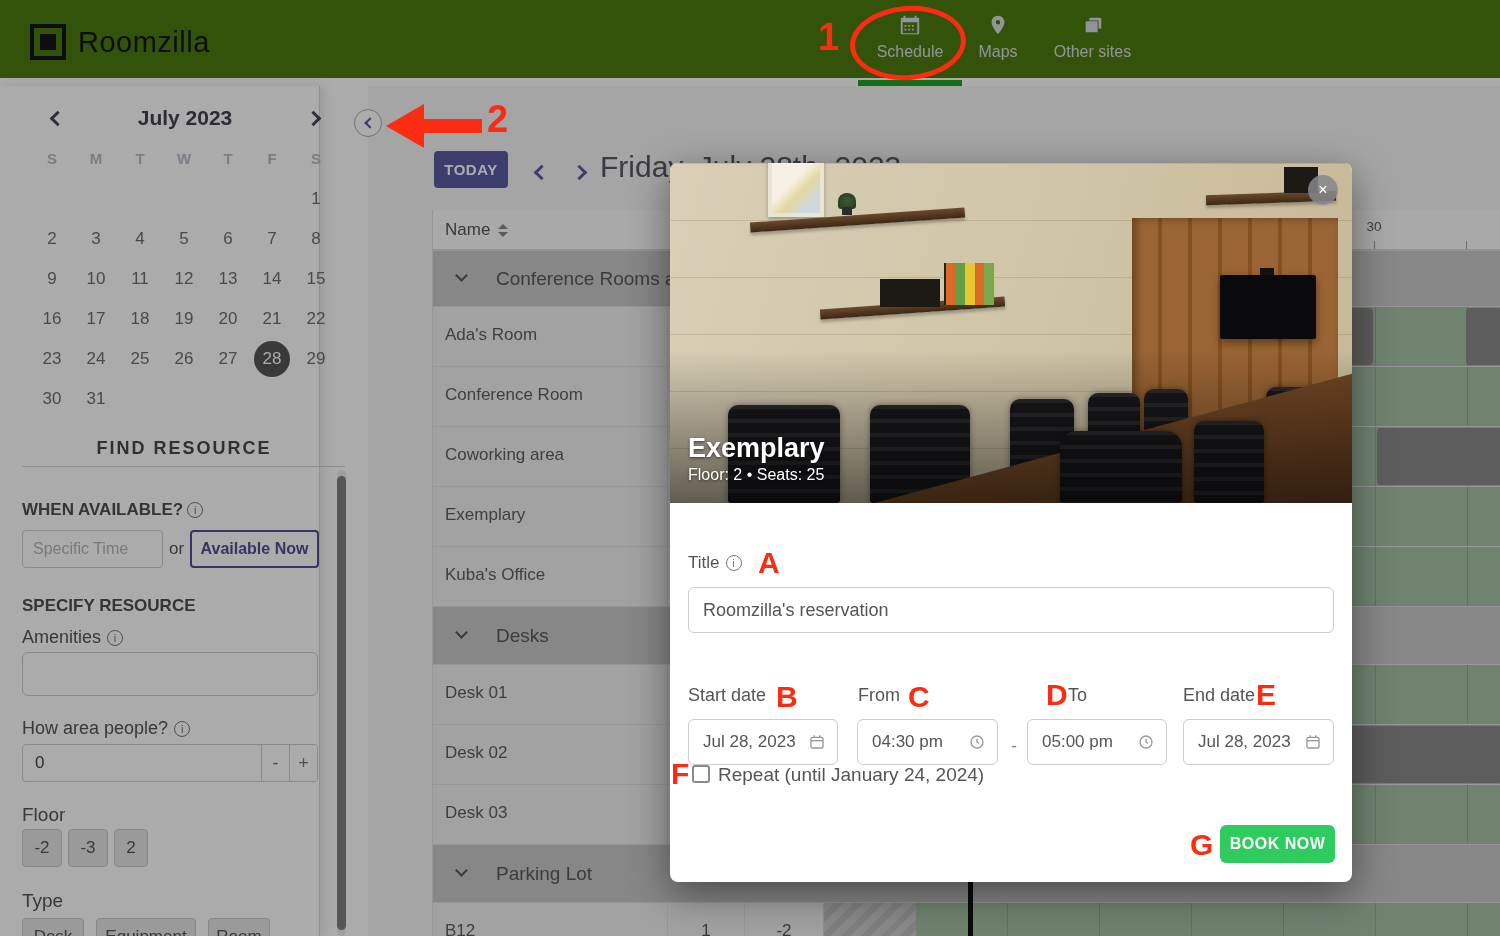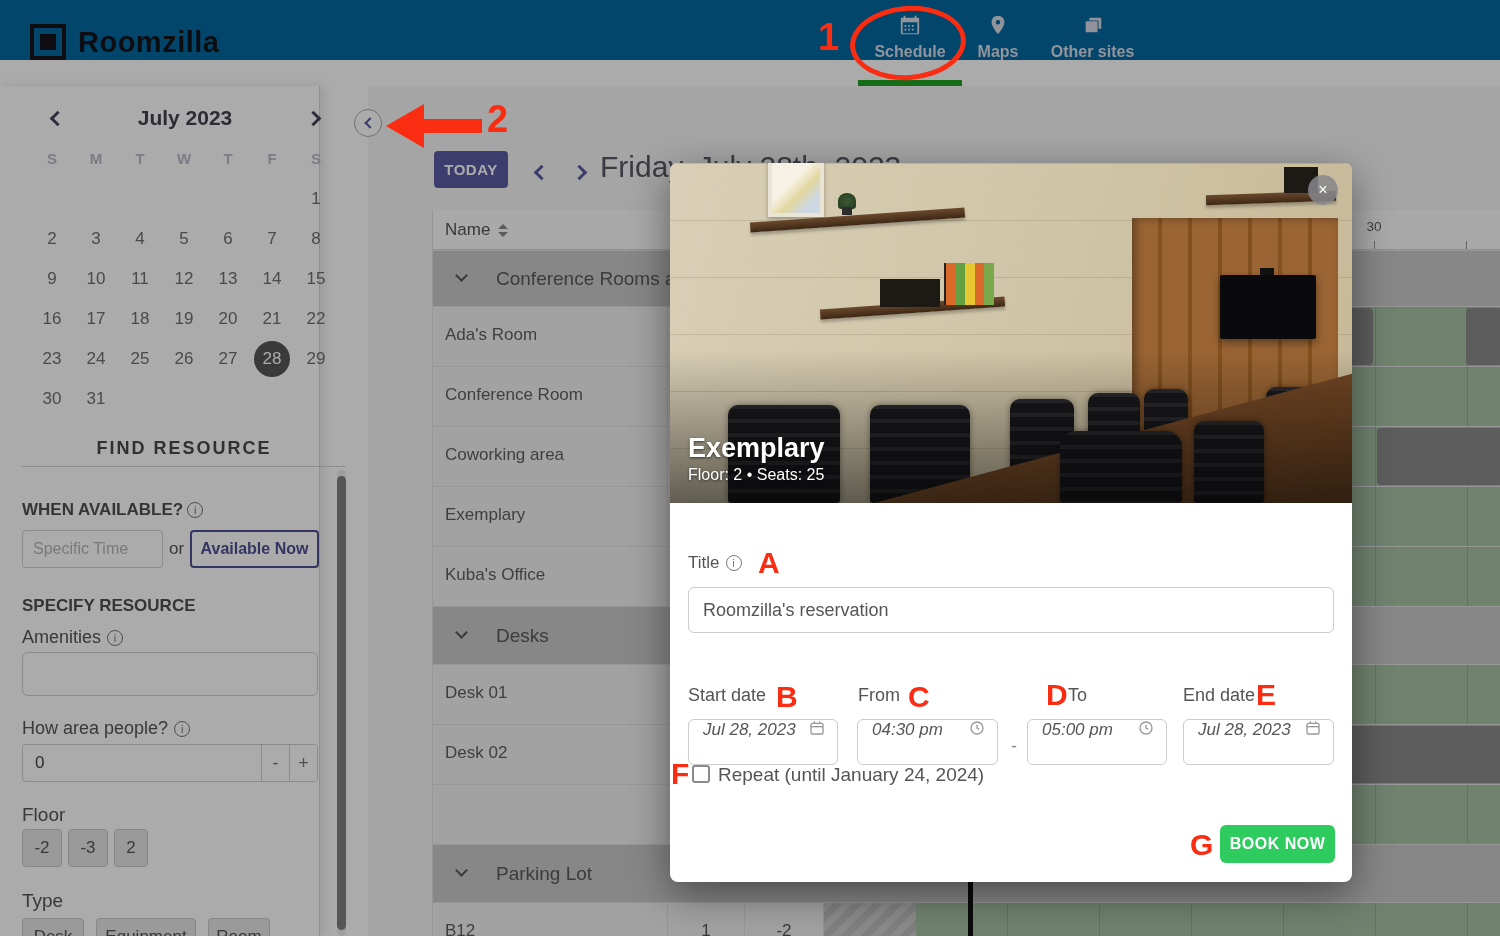--- a/index.html
+++ b/index.html
@@ -1,20 +1,20 @@
 <!DOCTYPE html>
 <html><head>
 <meta charset="utf-8">
 <style>
   * { margin:0; padding:0; box-sizing:border-box; }
   body { font-family:"Liberation Sans", sans-serif; background:#888; }
   .page { position:relative; width:1500px; height:936px; overflow:hidden; background:#ffffff; }
 
   
-  .navbar { position:absolute; left:0; top:0; width:1500px; height:60px; background:#0369a1; z-index:5;font-weight:bold; }
+  .navbar { position:absolute; left:0; top:0; width:1500px; height:78px; background:#4d7c0f; z-index:5; }
   .brand { position:absolute; left:30px; top:24px; display:flex; align-items:center; gap:12px; }
   .brand-icon { width:36px; height:36px; border:4px solid #14141c; display:flex; align-items:center; justify-content:center; }
   .brand-icon i { display:block; width:16px; height:16px; background:#14141c; }
   .brand-name { font-size:29px; color:#14141c; letter-spacing:.5px; }
   .nav-item { position:absolute; top:14px; height:60px; display:flex; flex-direction:column; align-items:center; justify-content:flex-start; color:#dcdce8; }
   .nav-item svg { display:block; }
   .nav-label { font-size:16px; margin-top:7px; white-space:nowrap; }
   .nav-schedule { left:868px; width:84px; }
   .nav-maps { left:972px; width:52px; }
   .nav-other { left:1045px; width:95px; }
@@ -97,21 +97,21 @@
   .tv { position:absolute; left:550px; top:112px; width:96px; height:64px; background:#0a0a0c; border-radius:2px; box-shadow:0 4px 8px rgba(0,0,0,.4); }
   .tv::before { content:""; position:absolute; left:40px; top:-7px; width:14px; height:7px; background:#111; }
   .chair { position:absolute; background-color:#18181c; background-image:repeating-linear-gradient(to bottom, rgba(255,255,255,.08) 0 4px, transparent 4px 14px); border-radius:10px 10px 3px 3px; box-shadow:0 0 6px rgba(0,0,0,.4); }
   .tablewedge { position:absolute; inset:0; background:linear-gradient(100deg,#8a5a30,#6e4423); clip-path:polygon(30% 100%, 100% 62%, 100% 100%); }
   .photo-fade { position:absolute; inset:0; background:linear-gradient(to bottom, rgba(0,0,0,0) 55%, rgba(0,0,0,.55) 100%); }
   .m-close { position:absolute; right:14px; top:12px; width:30px; height:30px; border-radius:50%; background:rgba(135,135,140,.85); border:none; color:#fff; font-size:16px; line-height:28px; text-align:center; cursor:pointer; z-index:3; }
   .m-room-name { position:absolute; left:18px; top:270px; color:#fff; font-size:27px; font-weight:bold; text-shadow:0 1px 3px rgba(0,0,0,.6); z-index:2; }
   .m-room-meta { position:absolute; left:18px; top:303px; color:#fff; font-size:16px; text-shadow:0 1px 3px rgba(0,0,0,.6); z-index:2; }
   .m-label { position:absolute; font-size:18px; color:#555; display:flex; align-items:center; gap:6px; }
   .m-input { position:absolute; border:1px solid #ccc; border-radius:6px; background:#fff; font-size:18px; color:#555; padding:0 14px; font-family:inherit; }
-  .field { position:absolute; height:46px; border:1px solid #ccc; border-radius:6px; background:#fff; display:flex; padding:0 12px 0 14px; font-size:17px; color:#555; cursor:pointer;font-style:italic; }
+  .field { position:absolute; height:46px; border:1px solid #ccc; border-radius:6px; background:#fff; display:flex; align-items:center; padding:0 12px 0 14px; font-size:17px; color:#555; cursor:pointer; }
   .field .ficon { margin-left:auto; color:#999; display:flex; }
   .m-dash { position:absolute; left:341px; top:573px; font-size:18px; color:#888; }
   .m-check { position:absolute; left:22px; top:602px; width:18px; height:18px; border:2px solid #8a8a8a; border-radius:3px; background:#fff; cursor:pointer; }
   .m-check-label { position:absolute; left:48px; top:601px; font-size:19px; color:#555; }
   .book-btn { position:absolute; left:550px; top:662px; width:115px; height:38px; background:#2ecc5e; border:none; border-radius:6px; color:#fff; font-size:16px; font-weight:bold; letter-spacing:.5px; cursor:pointer; font-family:inherit; }
 
   
   .anno { position:absolute; z-index:70; color:#fa2c12; font-weight:bold; }
   .anno-num { font-size:38px; }
   .anno-letter { font-size:30px; }
@@ -326,20 +326,21 @@
       </div>
       <div class="trow item" style="top:514px; height:60px;">
         <div class="cname">Desk 02</div>
         <div class="cseats"></div>
         <div class="cfloor"></div>
         <div class="ctl">
           <div class="blk busy" style="left:0; width:678px;"></div>
         </div>
       </div>
       <div class="trow item" style="top:574px; height:60px;">
+        <div class="cname">Desk 03</div>
         <div class="cseats"></div>
         <div class="cfloor"></div>
         <div class="ctl"></div>
       </div>
       <div class="trow group" style="top:634px; height:58px;">
         <span class="gchev"></span>
         <span class="glabel">Parking Lot</span>
       </div>
       <div class="trow item" style="top:692px; height:60px;">
         <div class="cname">B12</div>

